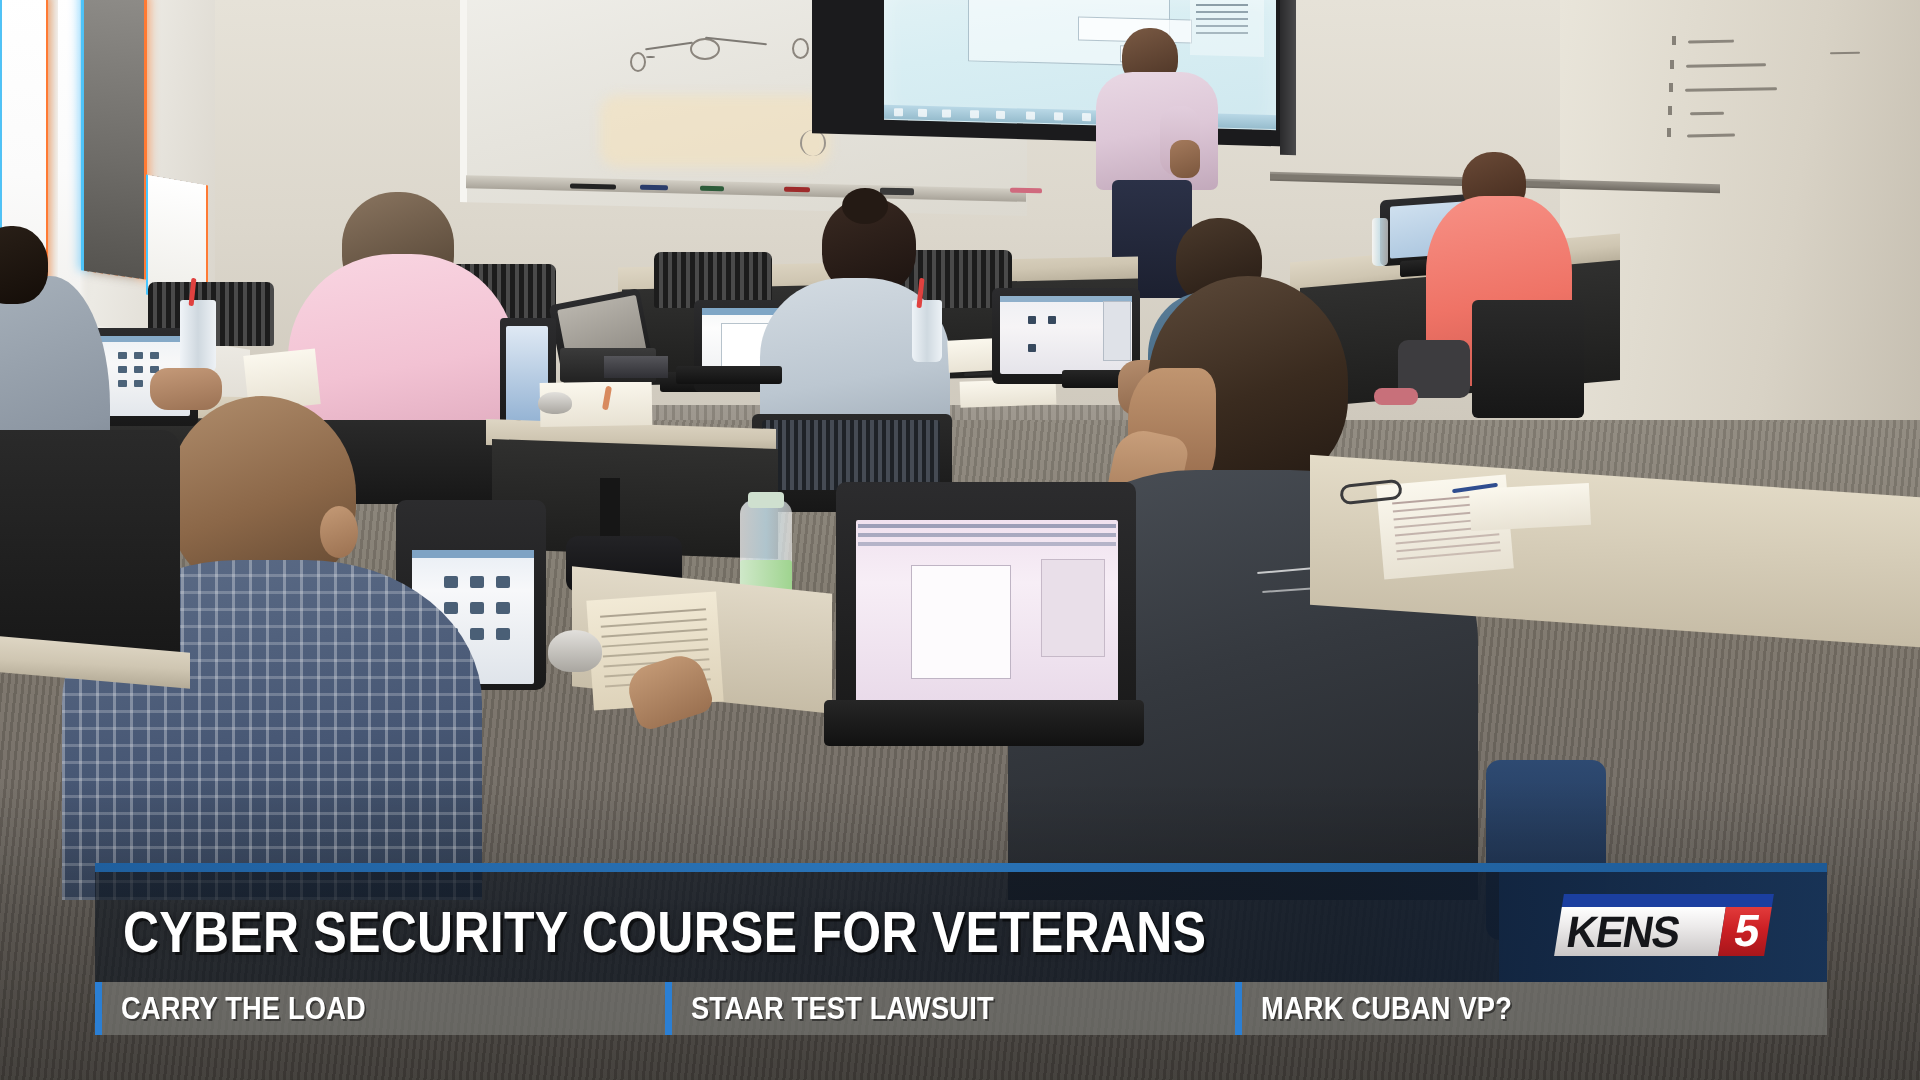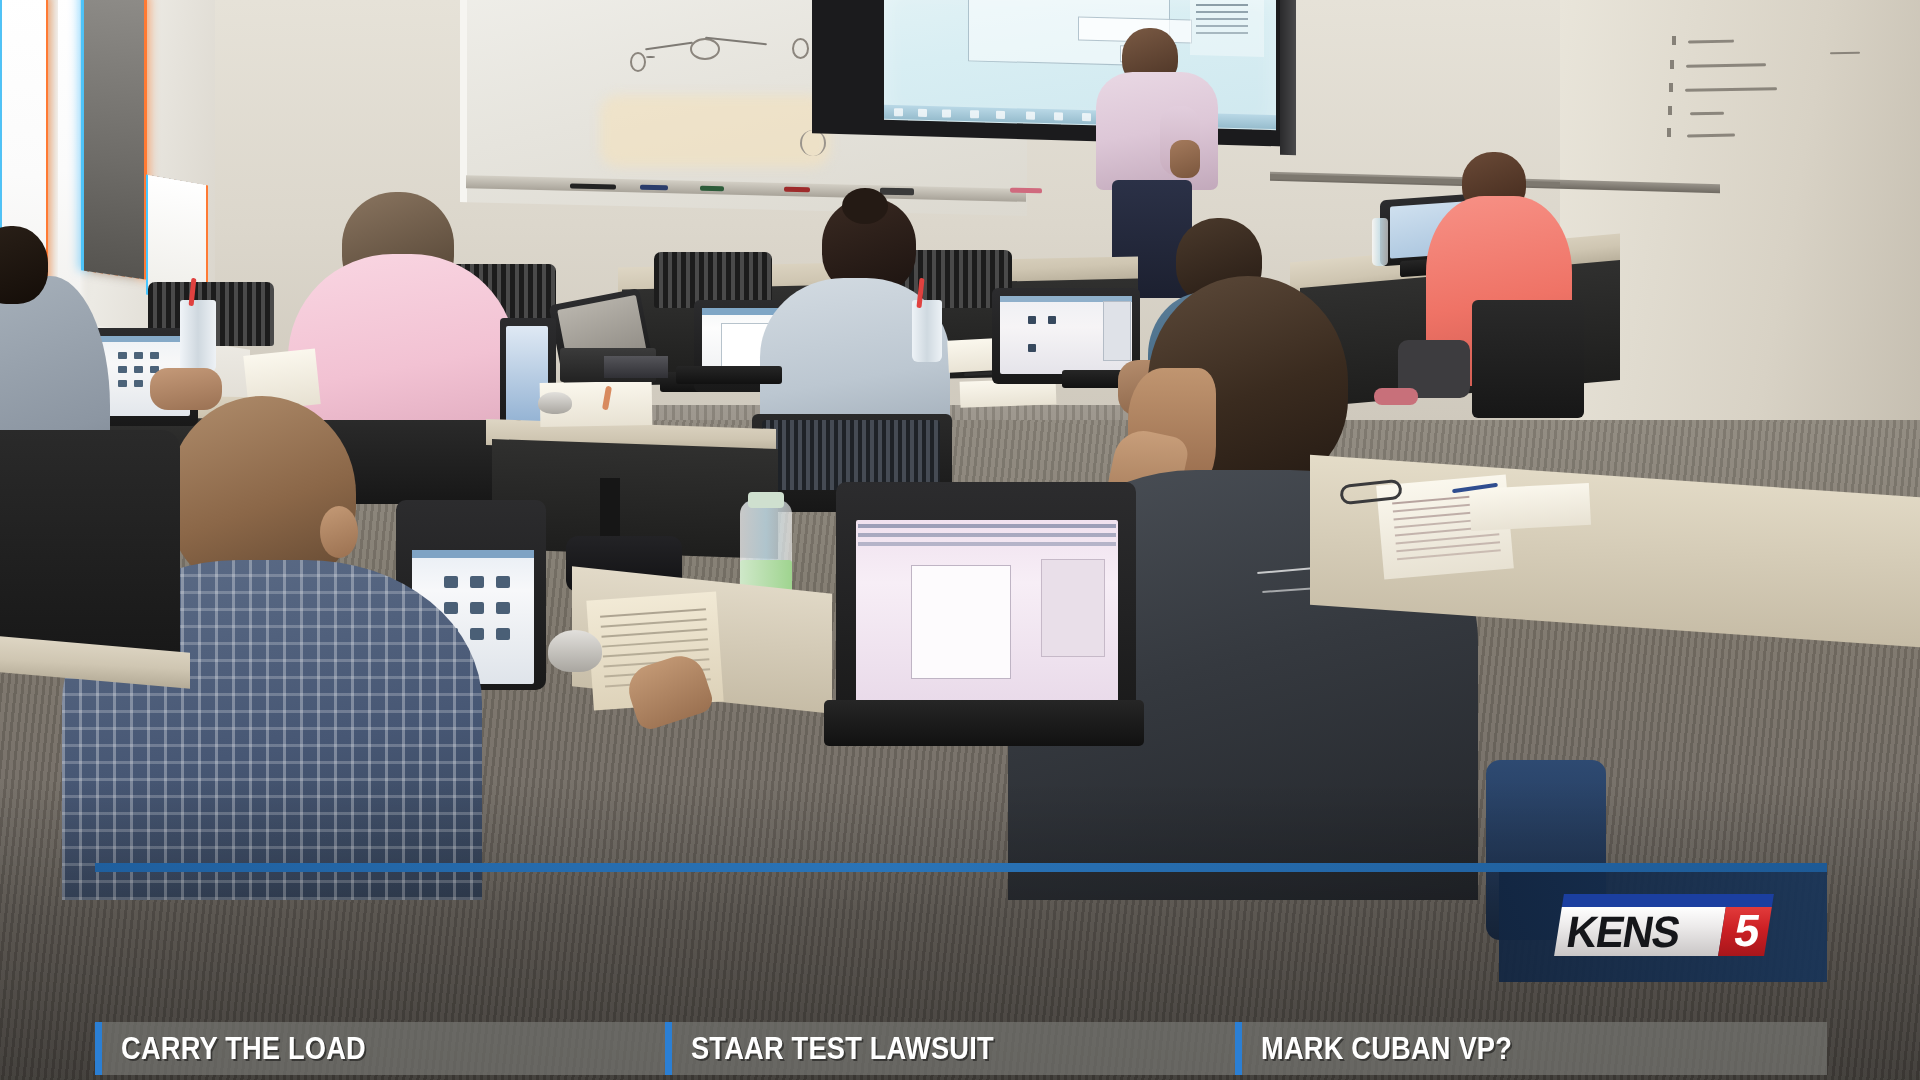--- a/index.html
+++ b/index.html
@@ -132,21 +132,21 @@
   .kens-silver{position:absolute;left:0;top:13px;width:164px;height:49px;
       background:linear-gradient(180deg,#ffffff 0%,#eceaea 40%,#c9c6c6 100%);}
   .kens-red{position:absolute;left:164px;top:13px;width:46px;height:49px;
       background:linear-gradient(180deg,#e23b3b 0%,#cc1f24 45%,#a8161b 100%);}
   .kens-txt{position:absolute;left:7px;top:15px;font-size:44px;font-weight:700;
       color:#15161a;letter-spacing:-1.5px;transform:scaleX(.96);line-height:46px;}
   .kens-5{position:absolute;left:168px;top:14px;width:42px;text-align:center;
       font-size:45px;font-weight:700;color:#fff;line-height:46px;}
 
   .l3-ticker{position:absolute;left:0;top:119px;width:1732px;height:53px;
-      background:rgba(118,118,114,.70);margin-top:40px;}
+      background:rgba(118,118,114,.70);}
   .tick{position:absolute;top:0;height:53px;display:flex;align-items:center;}
   .tick .bar{width:7px;height:53px;background:#2b7fd4;flex:0 0 auto;}
   .tick .lbl{margin-left:19px;color:#fff;font-size:31px;font-weight:700;
       letter-spacing:.2px;transform:scaleX(.88);transform-origin:left center;white-space:nowrap;
       text-shadow:2px 2px 0 rgba(0,0,0,.45);}
 </style>
 </head>
 <body>
 
 <div id="frame">
@@ -360,20 +360,23 @@
 
     <div class="wb-ink" style="left:1486px;top:760px;width:120px;height:180px;background:linear-gradient(180deg,#2e4a72,#1a2b44);border-radius:14px;"></div>
   </div>
 
   <div class="shade"></div>
 
   <div class="lower3">
 
     <div class="l3-topbar"></div>
 
+    <div class="l3-head">
+      <div class="l3-headline">CYBER SECURITY COURSE FOR VETERANS</div>
+    </div>
 
 
     <div class="l3-logo-box">
       <div class="kens">
         <div class="kens-blue"></div>
         <div class="kens-silver"></div>
         <div class="kens-red"></div>
         <div class="kens-txt">KENS</div>
         <div class="kens-5">5</div>
       </div>

